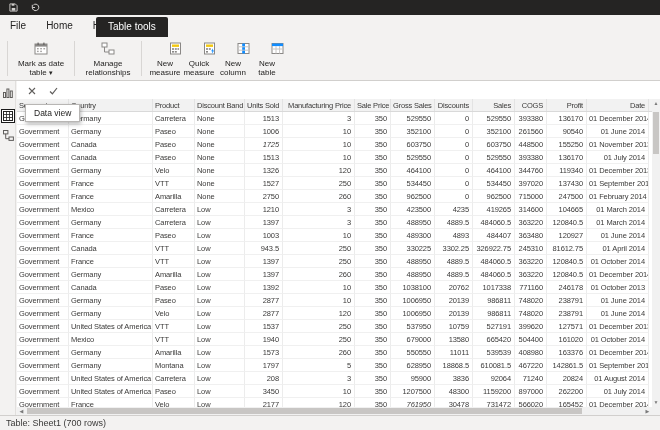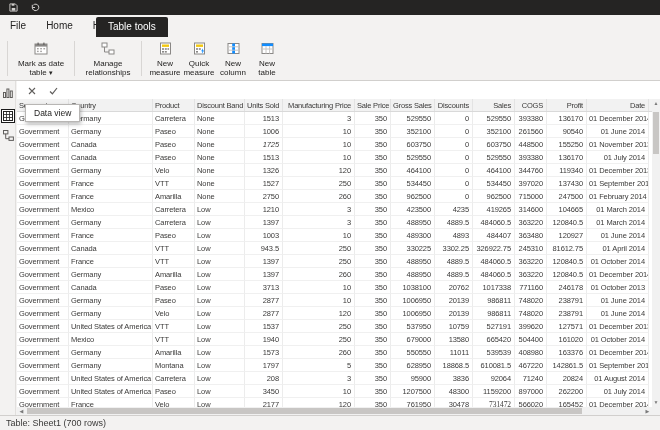--- a/index.html
+++ b/index.html
@@ -24,21 +24,21 @@
   .rgroup{display:flex;flex-direction:column;align-items:center;padding:2px 5px 1px;}
   .rcaption{margin-top:auto;font-size:8px;color:#605e5c;padding:1px 0 1px;}
   .rdivider{width:1px;background:#d8d6d4;margin:4px 1px;}
   .namerow{display:flex;align-items:center;gap:4px;margin-top:7px;}
   .namelabel{font-size:9px;color:#252423;}
   .nameinput{width:60px;height:13px;font-size:9px;font-family:"Liberation Sans",sans-serif;
              border:1px solid #868686;background:#fff;padding:0 3px;color:#252423;}
   .bigbtn{display:flex;flex-direction:column;align-items:center;width:54px;padding-top:2px;cursor:default;}
   .bigbtn .blabel{font-size:8px;line-height:1.12;text-align:center;color:#252423;margin-top:1px;}
   .calcrow{display:flex;}
-  .calcrow .bigbtn{width:34px;}
+  .calcrow .bigbtn{width:34px;align-items:flex-end;}
   .chev{font-size:7px;color:#252423;}
 
   
   .leftnav{position:absolute;left:0;top:81px;width:16px;bottom:15px;background:#f3f2f1;
            border-right:1px solid #e1dfdd;box-sizing:border-box;}
   .navicon{width:14px;height:14px;margin:5px 0 0 1px;display:flex;align-items:center;justify-content:center;}
   .navicon.selected{border:1px solid #1a1a1a;background:#fff;box-sizing:border-box;margin-top:9px;margin-bottom:3px;}
 
   
   .grid-toolbar{position:absolute;left:17px;top:81px;right:0;height:18px;background:#fff;
@@ -456,21 +456,21 @@
         <div class="cell num" style="width: 42px;">484060.5</div>
         <div class="cell num" style="width: 32px;">363220</div>
         <div class="cell num" style="width: 40px;">120840.5</div>
         <div class="cell num" style="width: 62px;">01 December 2014</div>
       </div>
       <div class="grow">
         <div class="cell" style="width: 52px;">Government</div>
         <div class="cell" style="width: 84px;">Canada</div>
         <div class="cell" style="width: 42px;">Paseo</div>
         <div class="cell" style="width: 50px;">Low</div>
-        <div class="cell num" style="width: 38px;">3713</div>
+        <div class="cell num" style="width: 38px;">1392</div>
         <div class="cell num" style="width: 72px;">10</div>
         <div class="cell num" style="width: 36px;">350</div>
         <div class="cell num" style="width: 44px;">1038100</div>
         <div class="cell num" style="width: 38px;">20762</div>
         <div class="cell num" style="width: 42px;">1017338</div>
         <div class="cell num" style="width: 32px;">771160</div>
         <div class="cell num" style="width: 40px;">246178</div>
         <div class="cell num" style="width: 62px;">01 October 2013</div>
       </div>
       <div class="grow">
@@ -594,23 +594,23 @@
         <div class="cell num" style="width: 62px;">01 July 2014</div>
       </div>
       <div class="grow">
         <div class="cell" style="width: 52px;">Government</div>
         <div class="cell" style="width: 84px;">France</div>
         <div class="cell" style="width: 42px;">Velo</div>
         <div class="cell" style="width: 50px;">Low</div>
         <div class="cell num" style="width: 38px;">2177</div>
         <div class="cell num" style="width: 72px;">120</div>
         <div class="cell num" style="width: 36px;">350</div>
-        <div class="cell num" style="width: 44px;">761950</div>
+        <div class="cell num" style="width: 44px; font-style: italic;">761950</div>
         <div class="cell num" style="width: 38px;">30478</div>
-        <div class="cell num" style="width: 42px; font-family: Liberation Serif, serif;">731472</div>
+        <div class="cell num" style="width: 42px;">731472</div>
         <div class="cell num" style="width: 32px;">566020</div>
         <div class="cell num" style="width: 40px;">165452</div>
         <div class="cell num" style="width: 62px;">01 December 2014</div>
       </div>
     </div>
 
   <div class="vscroll">
     <div class="varrow up">▲</div>
     <div class="vthumb"></div>
     <div class="varrow down">▼</div>

